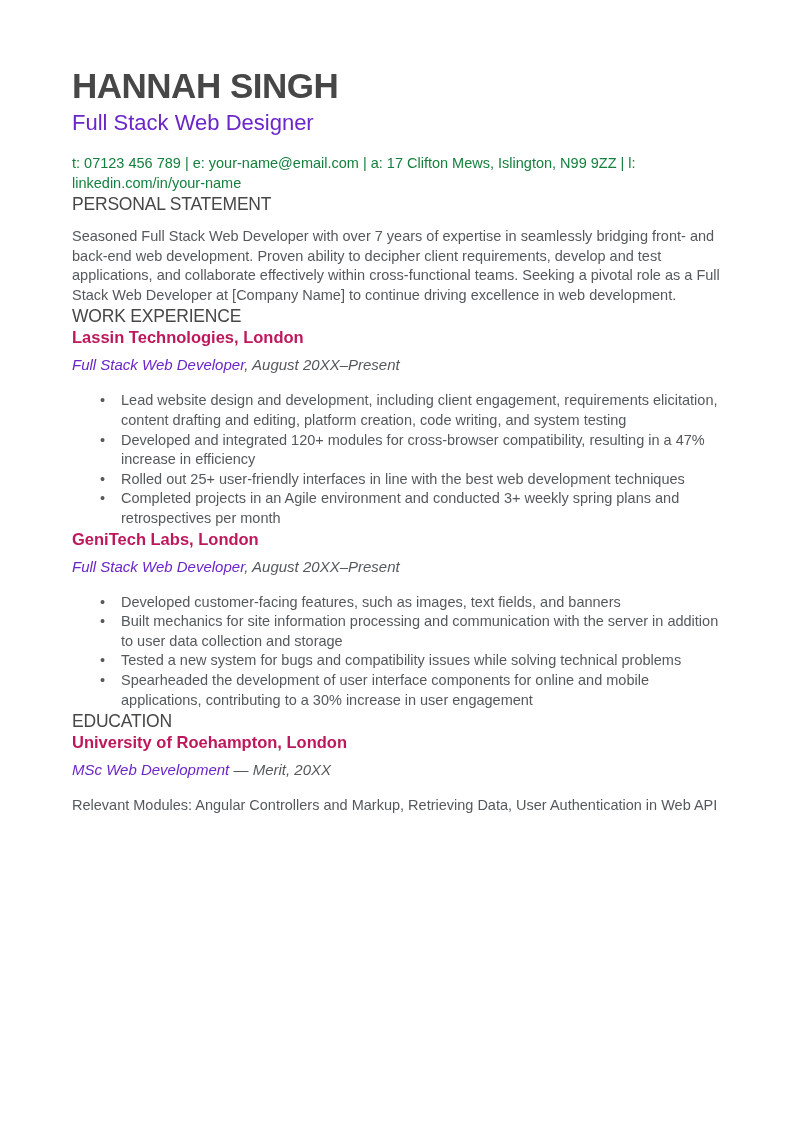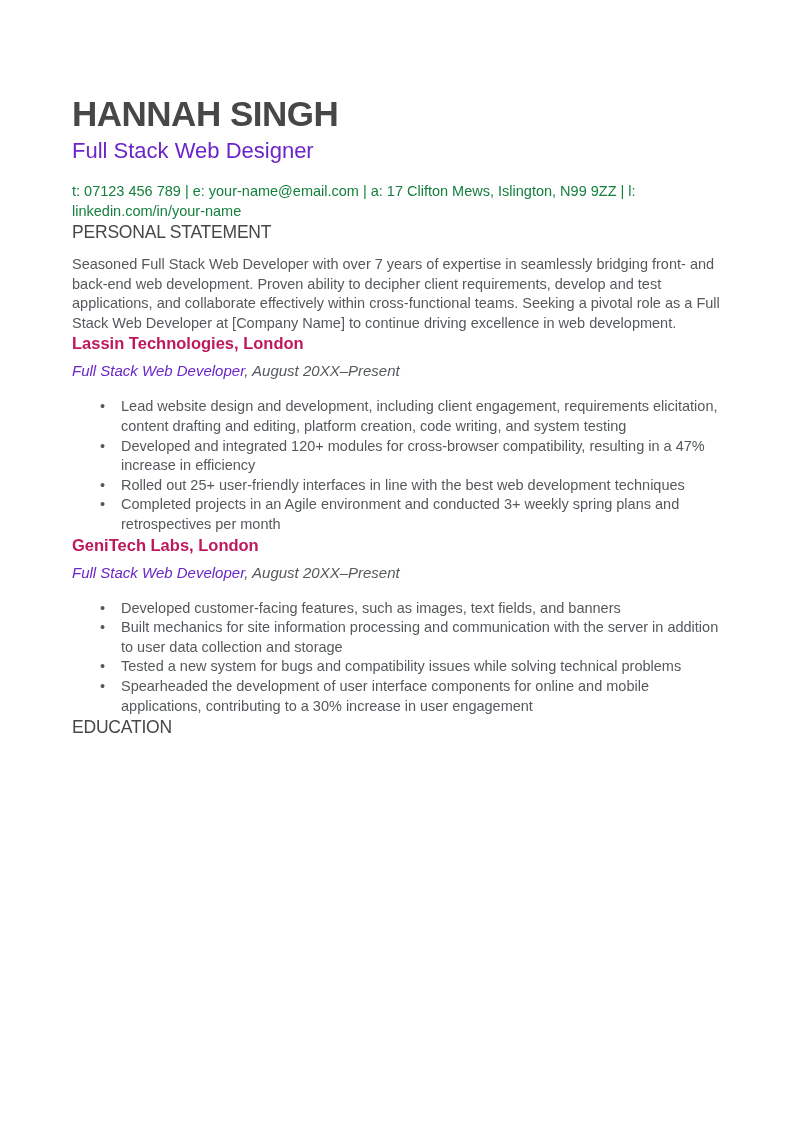--- a/index.html
+++ b/index.html
@@ -4,21 +4,21 @@
 <style>
   html, body {
     margin: 0;
     padding: 0;
     background: #ffffff;
   }
   .page {
     width: 800px;
     height: 1130px;
     box-sizing: border-box;
-    padding: 96px 72px 0 72px;
+    padding: 68px 72px 0 72px;
     background: #ffffff;
     font-family: "Liberation Sans", sans-serif;
     color: #555759;
     overflow: hidden;
   }
   .name {
     margin: 0;
     font-size: 35px;
     line-height: 35px;
     font-weight: 700;
@@ -105,20 +105,21 @@
 
 <div class="page">
 
   <h1 class="name">HANNAH SINGH</h1>
   <div class="headline">Full Stack Web Designer</div>
   <div class="contact">t: 07123 456 789 | e: your-name@email.com | a: 17 Clifton Mews, Islington, N99 9ZZ | l: linkedin.com/in/your-name</div>
 
   <h2 class="section-heading mt-personal">PERSONAL STATEMENT</h2>
   <p class="statement">Seasoned Full Stack Web Developer with over 7 years of expertise in seamlessly bridging front- and back-end web development. Proven ability to decipher client requirements, develop and test applications, and collaborate effectively within cross-functional teams. Seeking a pivotal role as a Full Stack Web Developer at [Company Name] to continue driving excellence in web development.</p>
 
+  <h2 class="section-heading mt-work">WORK EXPERIENCE</h2>
 
   <div>
     <h3 class="entry-title mt-entry-first">Lassin Technologies, London</h3>
     <p class="entry-subtitle"><span class="accent-role">Full Stack Web Developer</span><span>, August 20XX–Present</span></p>
     <ul class="bullet-list">
       <li>Lead website design and development, including client engagement, requirements elicitation, content drafting and editing, platform creation, code writing, and system testing</li>
       <li>Developed and integrated 120+ modules for cross-browser compatibility, resulting in a 47% increase in efficiency</li>
       <li>Rolled out 25+ user-friendly interfaces in line with the best web development techniques</li>
       <li>Completed projects in an Agile environment and conducted 3+ weekly spring plans and retrospectives per month</li>
     </ul>
@@ -130,14 +131,19 @@
     <ul class="bullet-list">
       <li>Developed customer-facing features, such as images, text fields, and banners</li>
       <li>Built mechanics for site information processing and communication with the server in addition to user data collection and storage</li>
       <li>Tested a new system for bugs and compatibility issues while solving technical problems</li>
       <li>Spearheaded the development of user interface components for online and mobile applications, contributing to a 30% increase in user engagement</li>
     </ul>
   </div>
 
   <h2 class="section-heading mt-education">EDUCATION</h2>
 
+  <div>
+    <h3 class="entry-title mt-entry">University of Roehampton, London</h3>
+    <p class="entry-subtitle"><span class="accent-role">MSc Web Development</span><span> — Merit, 20XX</span></p>
+    <p class="modules">Relevant Modules: Angular Controllers and Markup, Retrieving Data, User Authentication in Web API</p>
+  </div>
 
 </div>
 
 </body></html>

